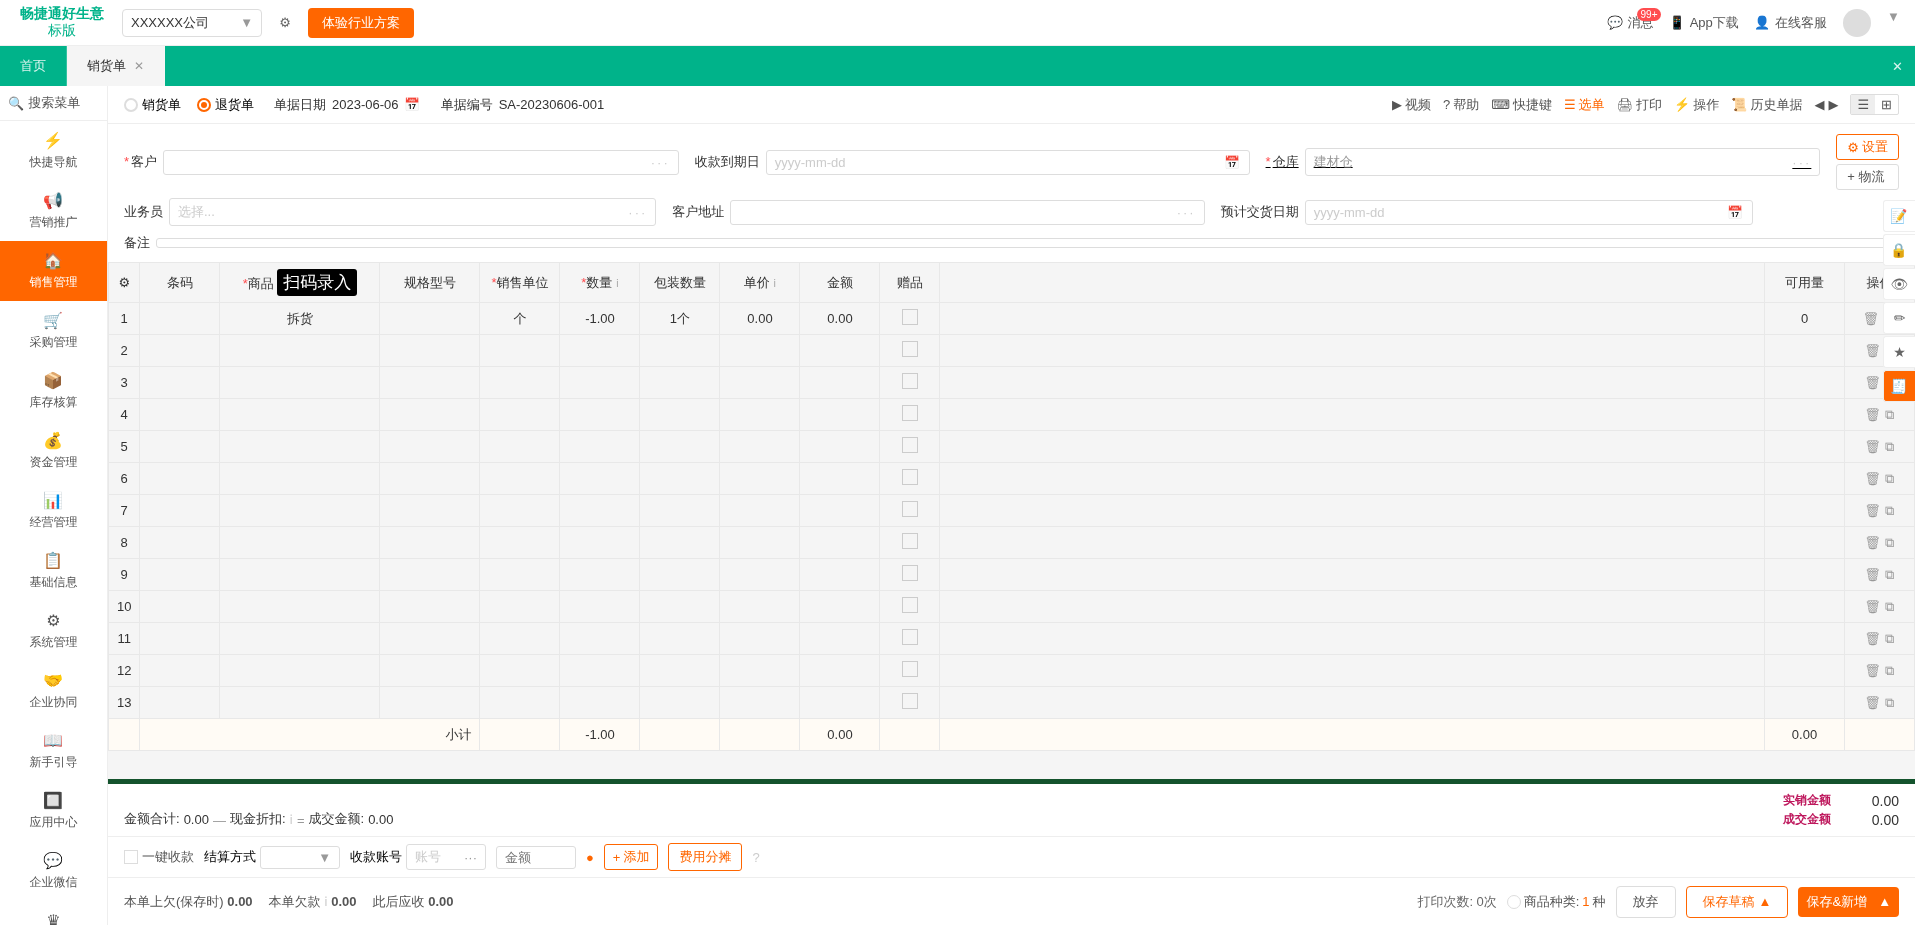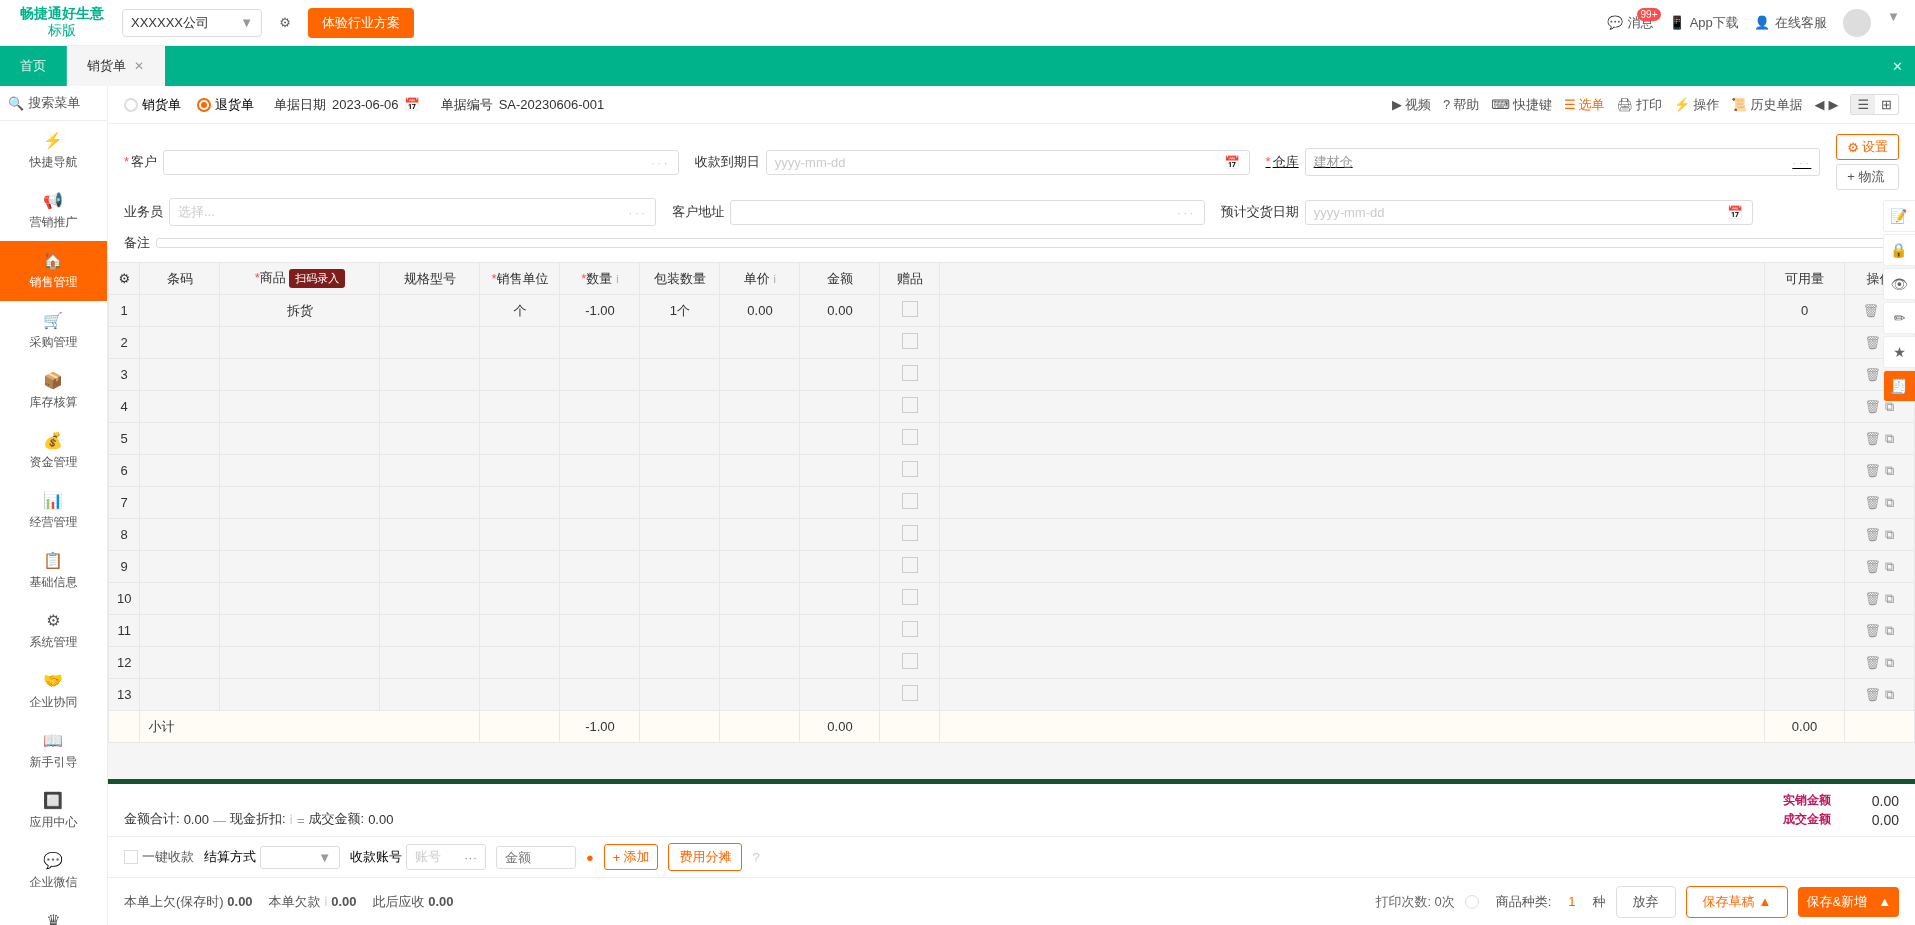--- a/index.html
+++ b/index.html
@@ -70,21 +70,21 @@
     .field-input.date-input { color: #ccc; }
     .action-btns-right { display: flex; flex-direction: column; gap: 4px; }
     .settings-btn { background: #fff; border: 1px solid #ff6600; color: #ff6600; border-radius: 3px; padding: 3px 10px; cursor: pointer; font-size: 12px; display: flex; align-items: center; gap: 3px; }
     .logistics-btn { background: #fff; border: 1px solid #ddd; color: #555; border-radius: 3px; padding: 3px 10px; cursor: pointer; font-size: 12px; display: flex; align-items: center; gap: 3px; }
 
     
     .table-container { flex: 1; overflow: auto; margin: 0; }
     .data-table { width: 100%; border-collapse: collapse; }
     .data-table th { background: #f5f5f5; border: 1px solid #e8e8e8; padding: 6px 8px; text-align: center; white-space: nowrap; font-weight: normal; color: #333; position: sticky; top: 0; z-index: 1; }
     .data-table td { border: 1px solid #e8e8e8; padding: 5px 8px; text-align: center; color: #333; height: 32px; }
-    .scan-btn { background: #7f1d1d; color: #fff; border: none; border-radius: 3px; padding: 2px 6px; font-size: 11px; cursor: pointer; }
+    .scan-btn { background: #000000; color: #fff; border: none; border-radius: 3px; padding: 2px 6px; font-size: 17px; cursor: pointer; }
     .row-num { color: #999; }
     .negative-val { color: #ff4d4f; }
     .subtotal-row td { background: #fffbf5; font-weight: 500; }
     .col-settings { width: 30px; }
     .col-barcode { width: 80px; }
     .col-product { width: 160px; }
     .col-spec { width: 100px; }
     .col-unit { width: 80px; }
     .col-qty { width: 80px; }
     .col-pkg { width: 80px; }
@@ -120,21 +120,21 @@
     .total-right-value { color: #333; font-size: 14px; min-width: 60px; text-align: right; }
 
     
     .footer-bar { height: 48px; background: #fff; border-top: 1px solid #eee; display: flex; align-items: center; padding: 0 16px; gap: 20px; flex-shrink: 0; }
     .footer-info { display: flex; align-items: center; gap: 16px; color: #555; font-size: 12px; }
     .footer-actions { margin-left: auto; display: flex; align-items: center; gap: 10px; }
     .abandon-btn { border: 1px solid #ddd; background: #fff; color: #555; border-radius: 4px; padding: 6px 16px; cursor: pointer; }
     .save-draft-btn { border: 1px solid #ff6600; background: #fff; color: #ff6600; border-radius: 4px; padding: 6px 16px; cursor: pointer; display: flex; align-items: center; gap: 4px; }
     .save-new-btn { background: #ff6600; color: #fff; border: none; border-radius: 4px; padding: 6px 8px; cursor: pointer; display: flex; align-items: center; gap: 11px; }
     .print-count { color: #666; font-size: 12px; }
-    .product-type { color: #555; font-size: 12px; display: flex; align-items: center; gap: 17px; }
+    .product-type { color: #555; font-size: 12px; display: flex; align-items: center; gap: 3px; }
     .product-type .count { color: #ff6600; }
 
     
     .right-float { position: fixed; right: 0; top: 200px; display: flex; flex-direction: column; gap: 2px; z-index: 100; }
     .float-btn { width: 32px; height: 32px; background: #fff; border: 1px solid #eee; border-right: none; display: flex; align-items: center; justify-content: center; cursor: pointer; color: #666; font-size: 14px; border-radius: 3px 0 0 3px; }
     .float-btn.orange { background: #ff6600; color: #fff; }
 
     .info-icon { color: #aaa; font-size: 11px; cursor: pointer; }
 
     
@@ -600,21 +600,21 @@
               <td></td>
               <td></td>
               <td><span class="checkbox-cell"></span></td>
               <td></td>
               <td></td>
               <td><span class="op-icon">🗑</span><span class="op-icon">⧉</span></td>
             </tr>
 
           <tr class="subtotal-row">
             <td></td>
-            <td colspan="3" style="text-align:left;padding-left:8px;">小计</td>
+            <td colspan="3" style="text-align:right;padding-left:8px;">小计</td>
             <td></td>
             <td class="negative-val">-1.00</td>
             <td></td>
             <td></td>
             <td>0.00</td>
             <td></td>
             <td></td>
             <td>0.00</td>
             <td></td>
           </tr>

